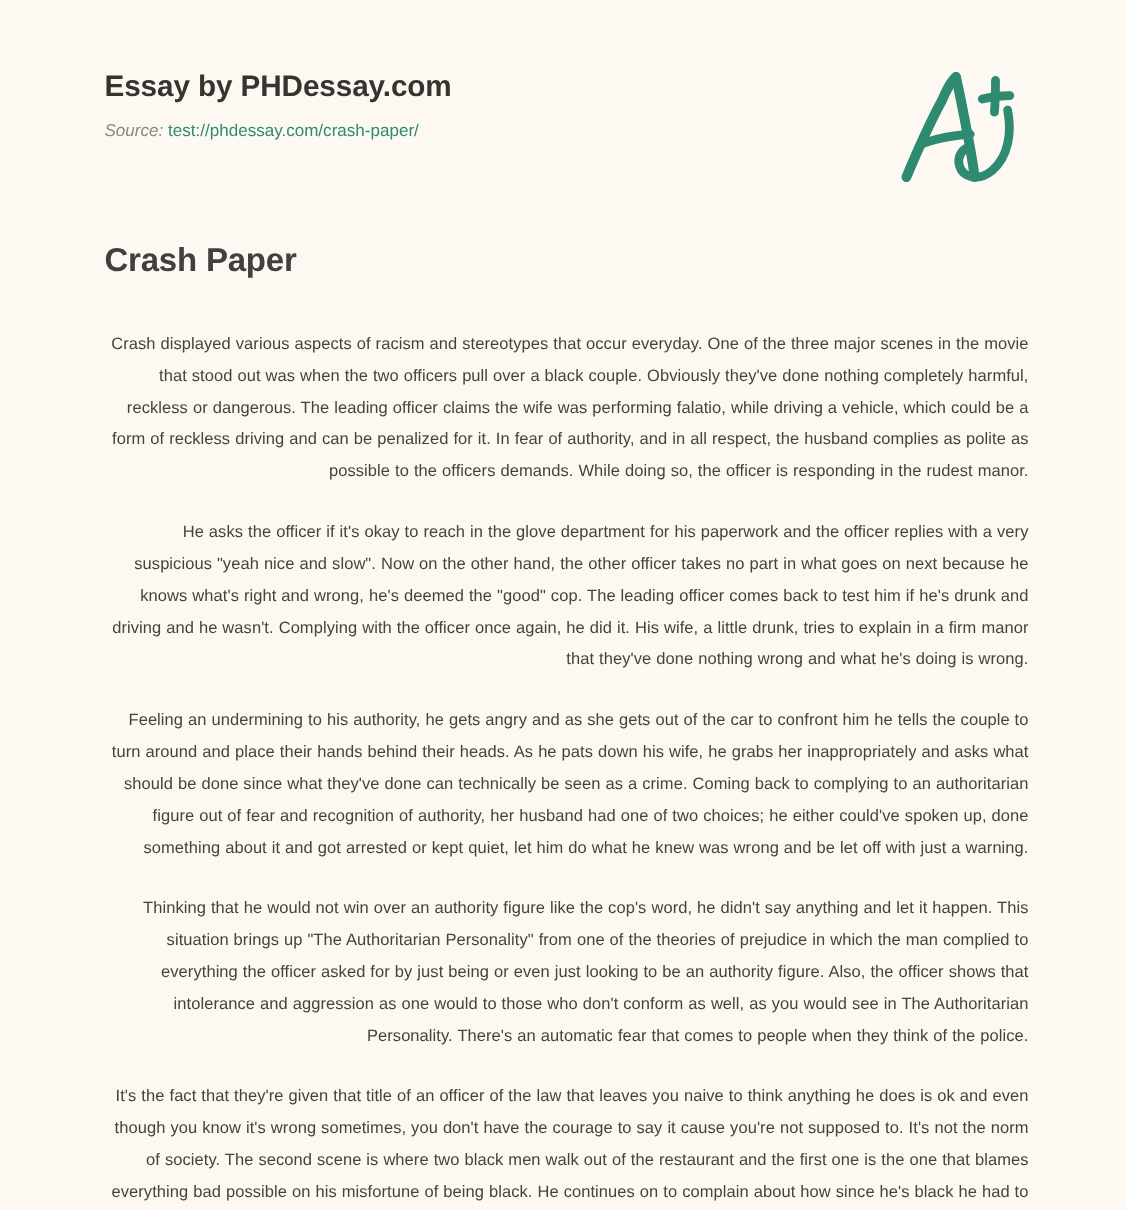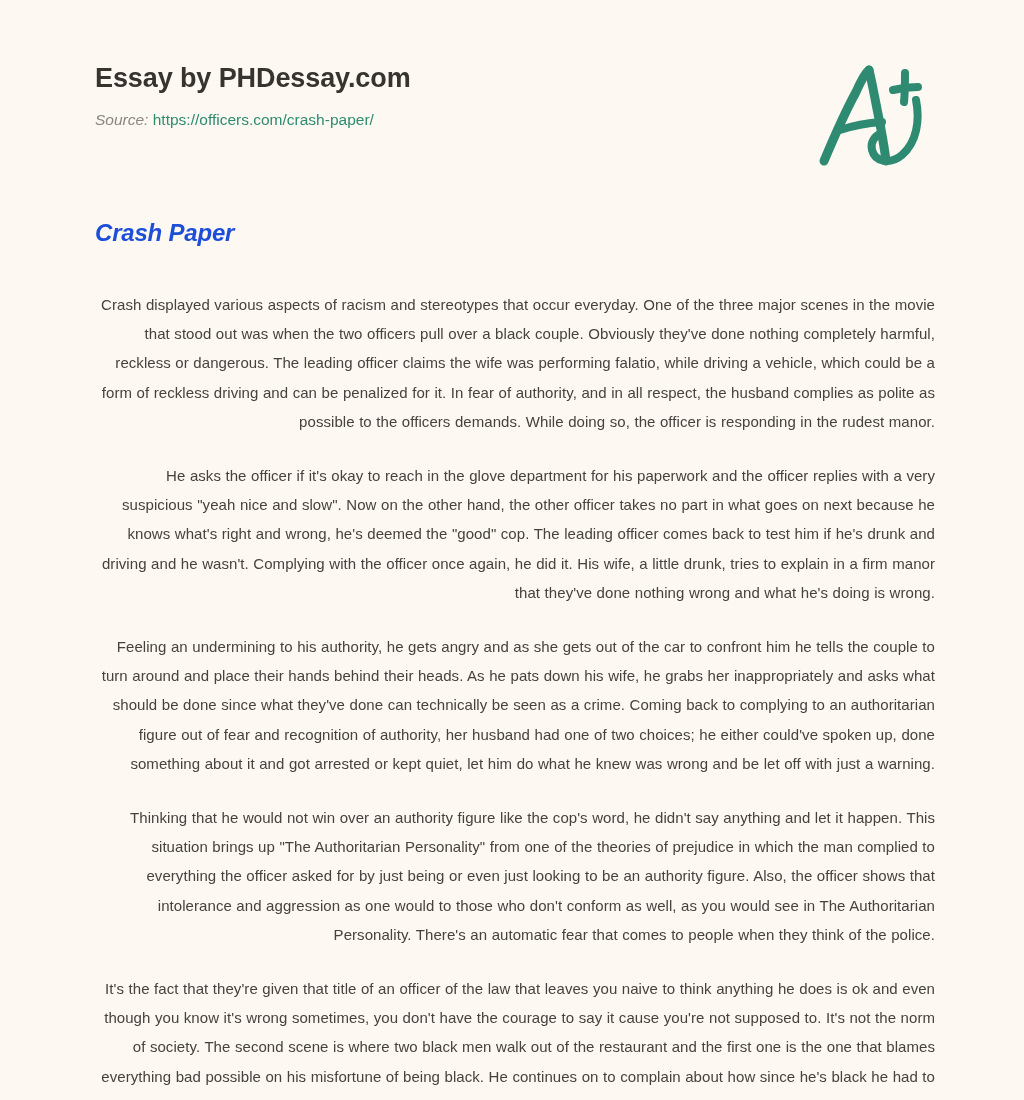--- a/index.html
+++ b/index.html
@@ -76,28 +76,27 @@
 
   
   .article {
     position: absolute;
     left: 95px;
     top: 218px;
     width: 840px;
   }
   .doc-title {
     font-family: "Liberation Sans", sans-serif;
-    font-size: 24px;
+    font-size: 30px;
     font-weight: bold;
-    color: #1d4ed8;
+    color: #404040;
     margin: 0;
     padding: 0;
     letter-spacing: -0.2px;
     line-height: 1.25;
-    font-style: italic;
   }
   .body-copy {
     margin-top: 42px;
   }
   .body-copy p {
     margin: 0 0 25px 0;
     font-family: "Liberation Sans", sans-serif;
     font-size: 15px;
     line-height: 29.2px;
     color: #46423e;
@@ -114,21 +113,21 @@
 
 <div class="page">
 
   <div class="header">
 
     <div class="brand-block">
       <div class="brand-title">Essay by PHDessay.com</div>
 
       <div class="source-line">
         <span class="source-label">Source:</span>
-        <a class="source-url" href="#">https://officers.com/crash-paper/</a>
+        <a class="source-url" href="#">test://phdessay.com/crash-paper/</a>
       </div>
     </div>
 
     <div class="logo">
       <svg width="120" height="110" viewBox="0 0 120 110" xmlns="http://www.w3.org/2000/svg">
         <g fill="none" stroke="#2e8b72" stroke-linecap="round" stroke-linejoin="round">
 
           <path d="M12 99 C 20 80, 32 52, 44 30 C 48 21, 52 12, 57 8" stroke-width="9"></path>
 
           <path d="M57 8 C 60 20, 64 42, 68 62 C 71 78, 73 90, 74 99" stroke-width="9"></path>

